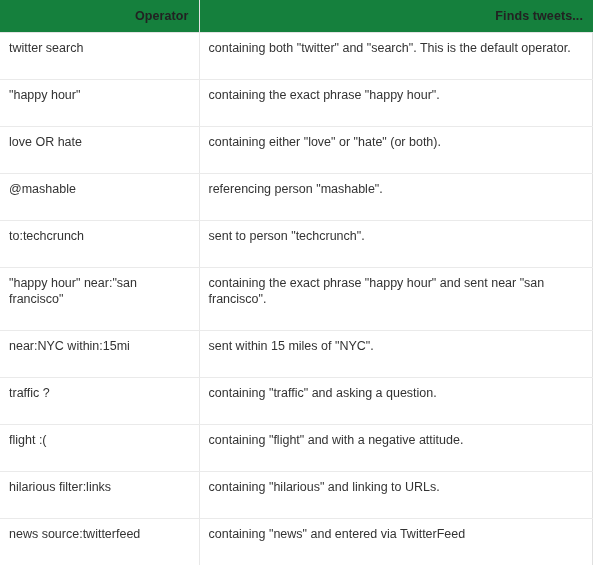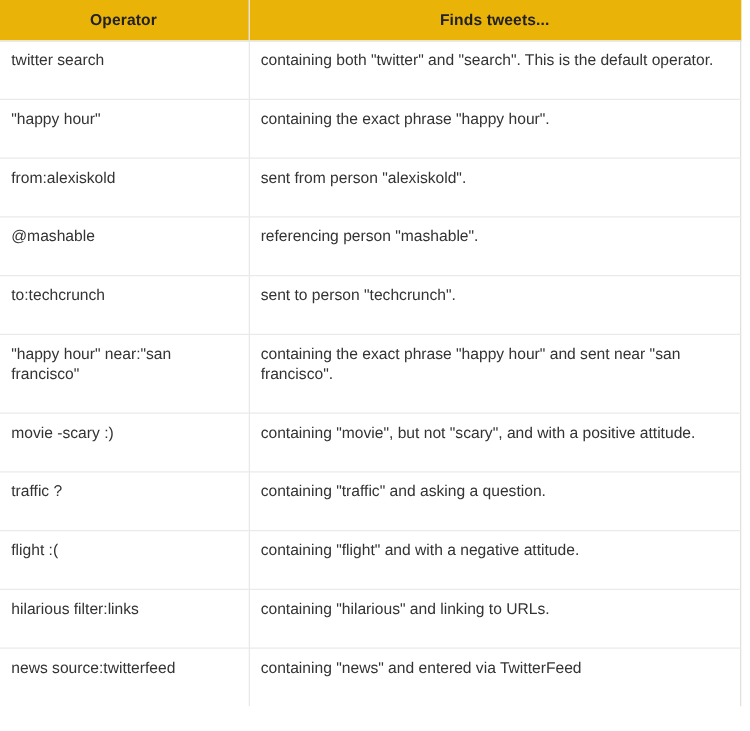--- a/index.html
+++ b/index.html
@@ -21,25 +21,25 @@
   }
   table.operators {
     width: 593px;
     border-collapse: collapse;
     table-layout: fixed;
   }
   table.operators col.col-op { width: 199px; }
   table.operators col.col-desc { width: 394px; }
 
   table.operators thead th {
-    background: #eab308;
+    background: #15803d;
     font-size: 12.5px;
     font-weight: bold;
     color: #222222;
-    text-align: center;
+    text-align: right;
     padding: 9px 10px 9px 9px;
     height: 31px;
     vertical-align: middle;
     border-bottom: 1px solid #e3e3e3;
     letter-spacing: 0.1px;
   }
   table.operators thead th.th-op {
     border-right: 1px solid #e3e3e3;
   }
 
@@ -79,38 +79,38 @@
     <tbody id="table-body">
         <tr>
           <td class="cell-op">twitter search</td>
           <td class="cell-desc">containing both "twitter" and "search". This is the default operator.</td>
         </tr>
         <tr>
           <td class="cell-op">"happy hour"</td>
           <td class="cell-desc">containing the exact phrase "happy hour".</td>
         </tr>
         <tr>
-          <td class="cell-op">from:alexiskold</td>
-          <td class="cell-desc">sent from person "alexiskold".</td>
+          <td class="cell-op">love OR hate</td>
+          <td class="cell-desc">containing either "love" or "hate" (or both).</td>
         </tr>
         <tr>
           <td class="cell-op">@mashable</td>
           <td class="cell-desc">referencing person "mashable".</td>
         </tr>
         <tr>
           <td class="cell-op">to:techcrunch</td>
           <td class="cell-desc">sent to person "techcrunch".</td>
         </tr>
         <tr>
           <td class="cell-op">"happy hour" near:"san francisco"</td>
           <td class="cell-desc">containing the exact phrase "happy hour" and sent near "san francisco".</td>
         </tr>
         <tr>
-          <td class="cell-op">movie -scary :)</td>
-          <td class="cell-desc">containing "movie", but not "scary", and with a positive attitude.</td>
+          <td class="cell-op">near:NYC within:15mi</td>
+          <td class="cell-desc">sent within 15 miles of "NYC".</td>
         </tr>
         <tr>
           <td class="cell-op">traffic ?</td>
           <td class="cell-desc">containing "traffic" and asking a question.</td>
         </tr>
         <tr>
           <td class="cell-op">flight :(</td>
           <td class="cell-desc">containing "flight" and with a negative attitude.</td>
         </tr>
         <tr>

